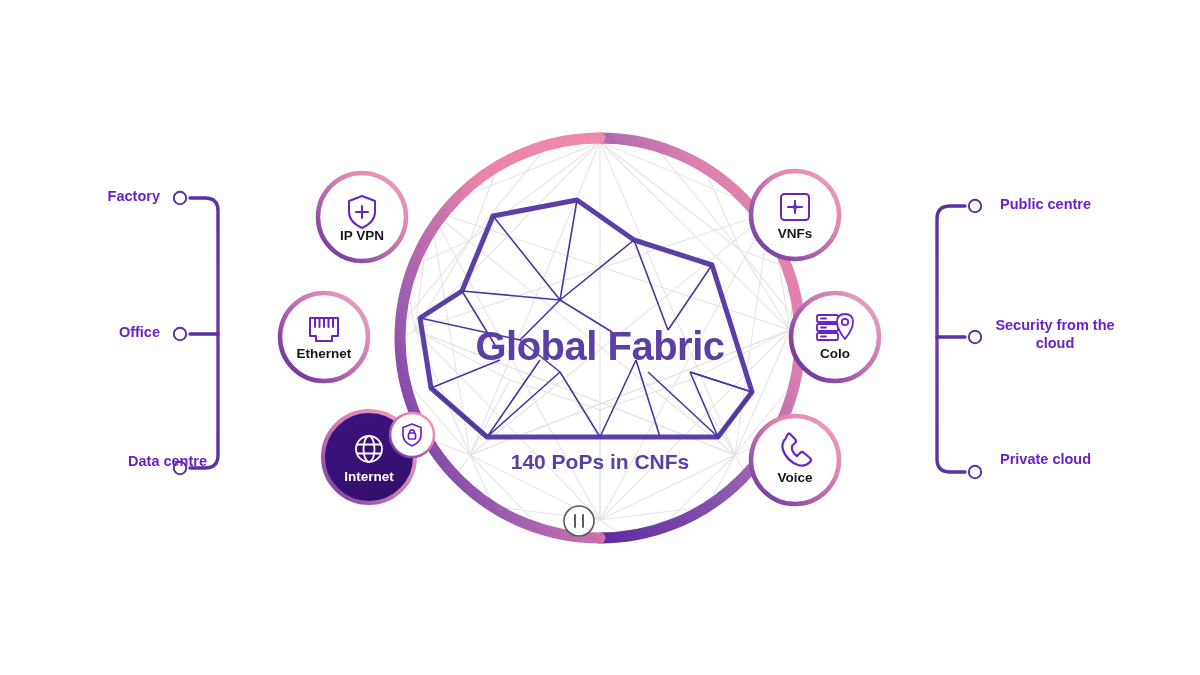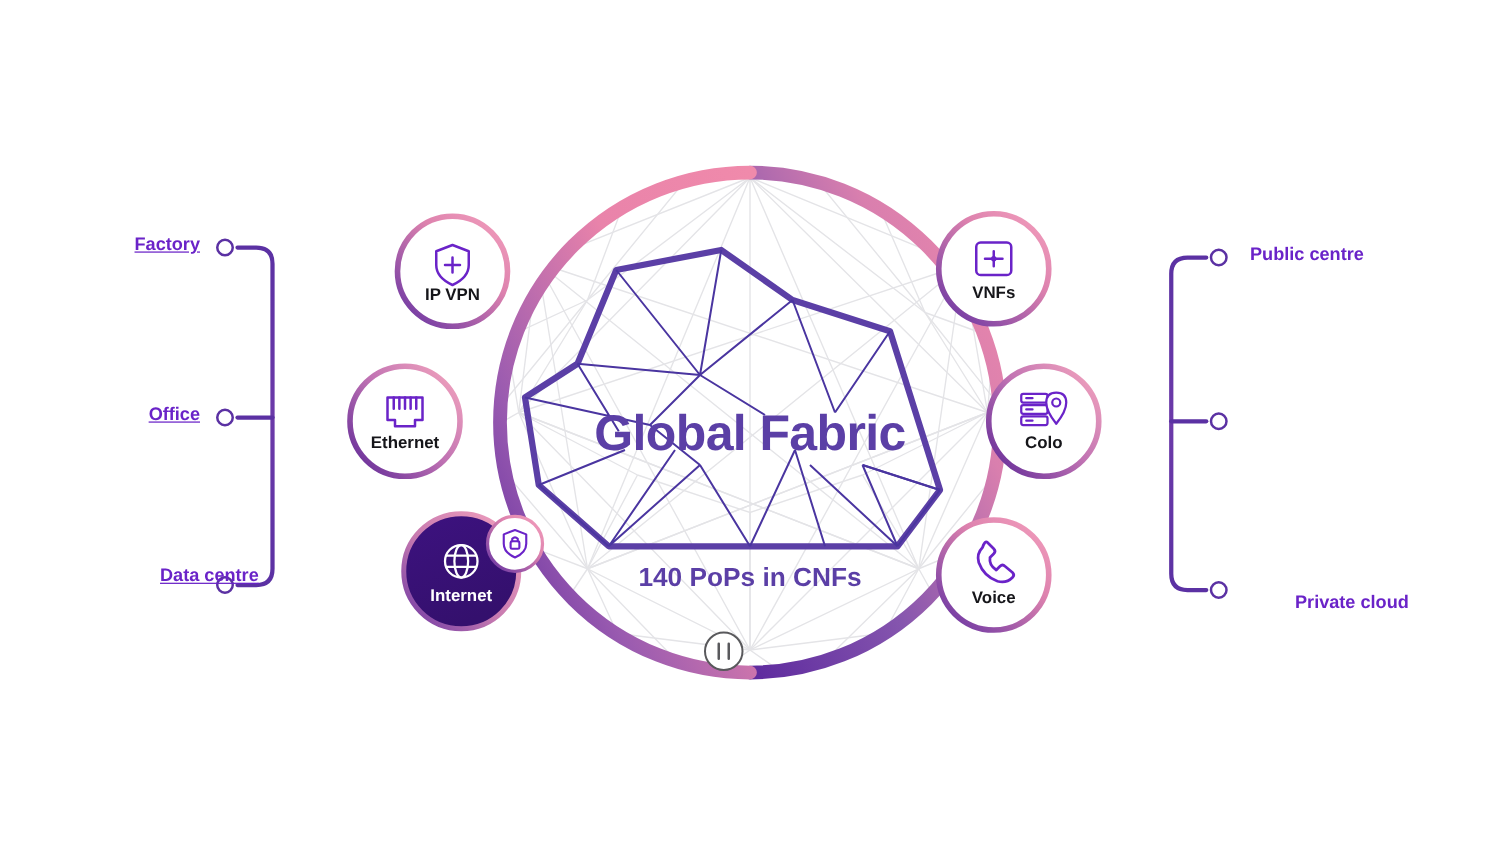--- a/index.html
+++ b/index.html
@@ -27,21 +27,20 @@
     position: absolute;
     font-family: "Liberation Sans", sans-serif;
     font-size: 14.5px;
     font-weight: bold;
     color: #6a23c8;
     line-height: 1.22;
     white-space: pre-line;
   }
   .side-label.left {
     transform: translate(-100%, -50%);
-    text-decoration: underline;
   }
   .side-label.right {
     text-align: left;
     transform: translate(0, -50%);
   }
   .node-label {
     font-family: "Liberation Sans", sans-serif;
     font-size: 13.5px;
     font-weight: bold;
     fill: #16161a;
@@ -263,15 +262,17 @@
         <path d="M575 515 L575 527 M583 515 L583 527"></path>
       </g>
     </g>
   </svg>
 
   <div class="side-label left" style="left:160px; top:197px;">Factory</div>
   <div class="side-label left" style="left:160px; top:333px;">Office</div>
   <div class="side-label left" style="left:160px; top:462px;margin-left:47px;">Data centre</div>
 
   <div class="side-label right" style="left:1000px; top:205px;">Public centre</div>
-  <div class="side-label right" style="left:1000px; top:483px;margin-left:36px;">Private cloud</div>
+  <div class="side-label right" style="left:993px; top:335px; text-align:center; width:124px;">Security from the
+cloud</div>
+  <div class="side-label right" style="left:1000px; top:460px;">Private cloud</div>
 
 </div>
 
 </body></html>

